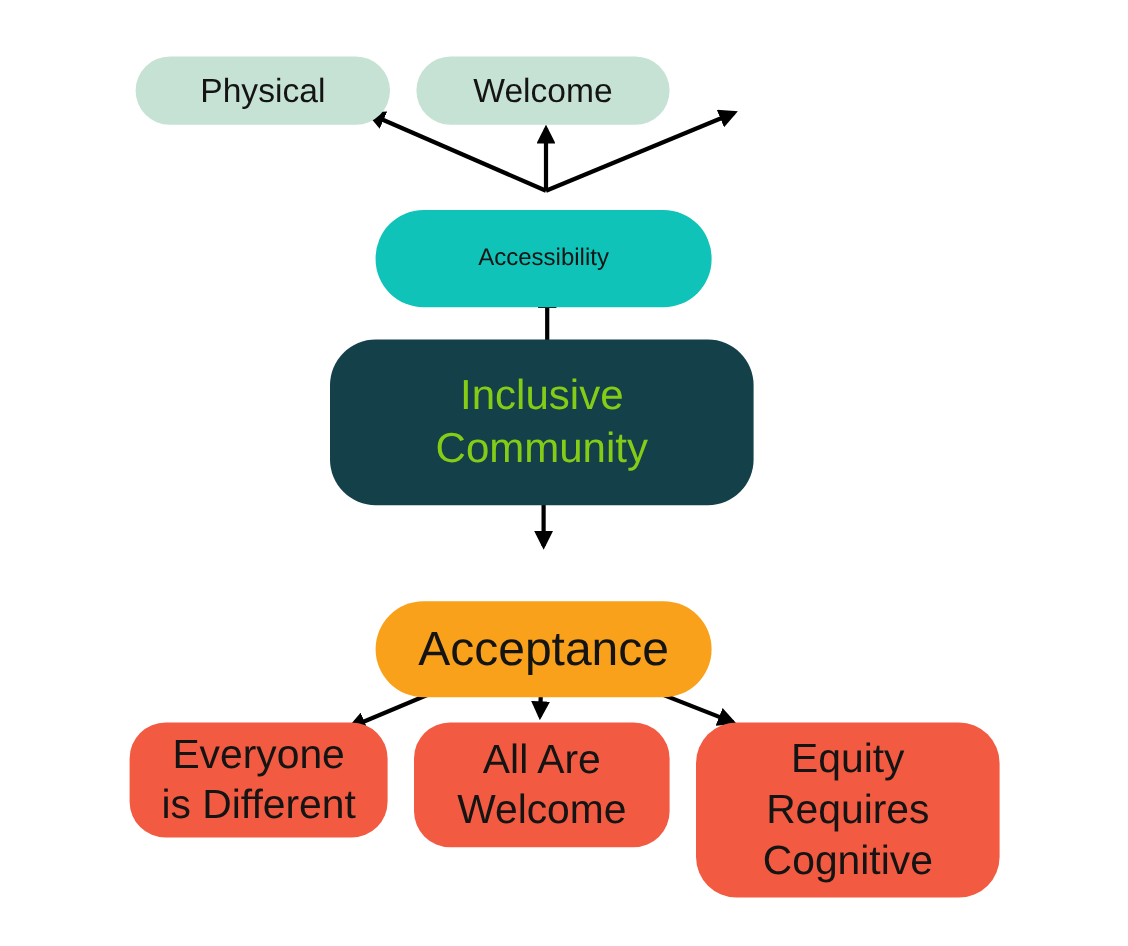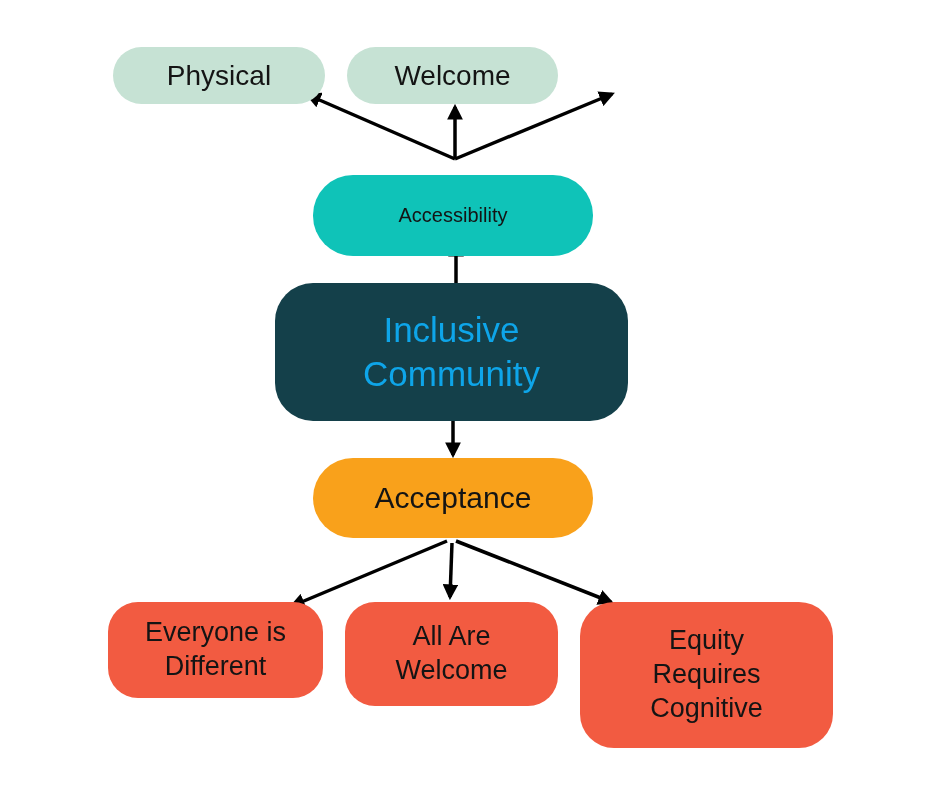--- a/index.html
+++ b/index.html
@@ -29,32 +29,33 @@
   .pill-teal {
     background: var(--teal);
     border-radius: 40px;
     font-size: 20px;
     margin-top: 11px;
   }
   .box-dark {
     background: var(--dark_teal);
     border-radius: 38px;
     font-size: 35px;
-    color: #0ea5e9;
+    color: #84cc16;
     padding: 0 58px;
   }
   .pill-orange {
     background: var(--orange);
     border-radius: 40px;
-    font-size: 30px;
+    font-size: 40px;
+    margin-top: 43px;
   }
   .box-red {
     background: var(--red);
     border-radius: 30px;
-    font-size: 27px;
+    font-size: 34px;
   }
   #node-physical      { left: 113px; top: 47px;  width: 212px; height: 57px; }
   #node-sensory       { left: 347px; top: 47px;  width: 211px; height: 57px; }
   #node-cognitive     { left: 580px; top: 47px;  width: 215px; height: 57px; }
   #node-accessibility { left: 313px; top: 164px; width: 280px; height: 81px; }
   #node-inclusive     { left: 275px; top: 283px; width: 353px; height: 138px; }
   #node-acceptance    { left: 313px; top: 458px; width: 280px; height: 80px; }
   #node-everyone      { left: 108px; top: 602px; width: 215px; height: 96px;  padding: 0 26px; }
   #node-welcome       { left: 345px; top: 602px; width: 213px; height: 104px; padding: 0 66px; }
   #node-equity        { left: 580px; top: 602px; width: 253px; height: 146px; padding: 0 46px; border-radius: 34px; }

